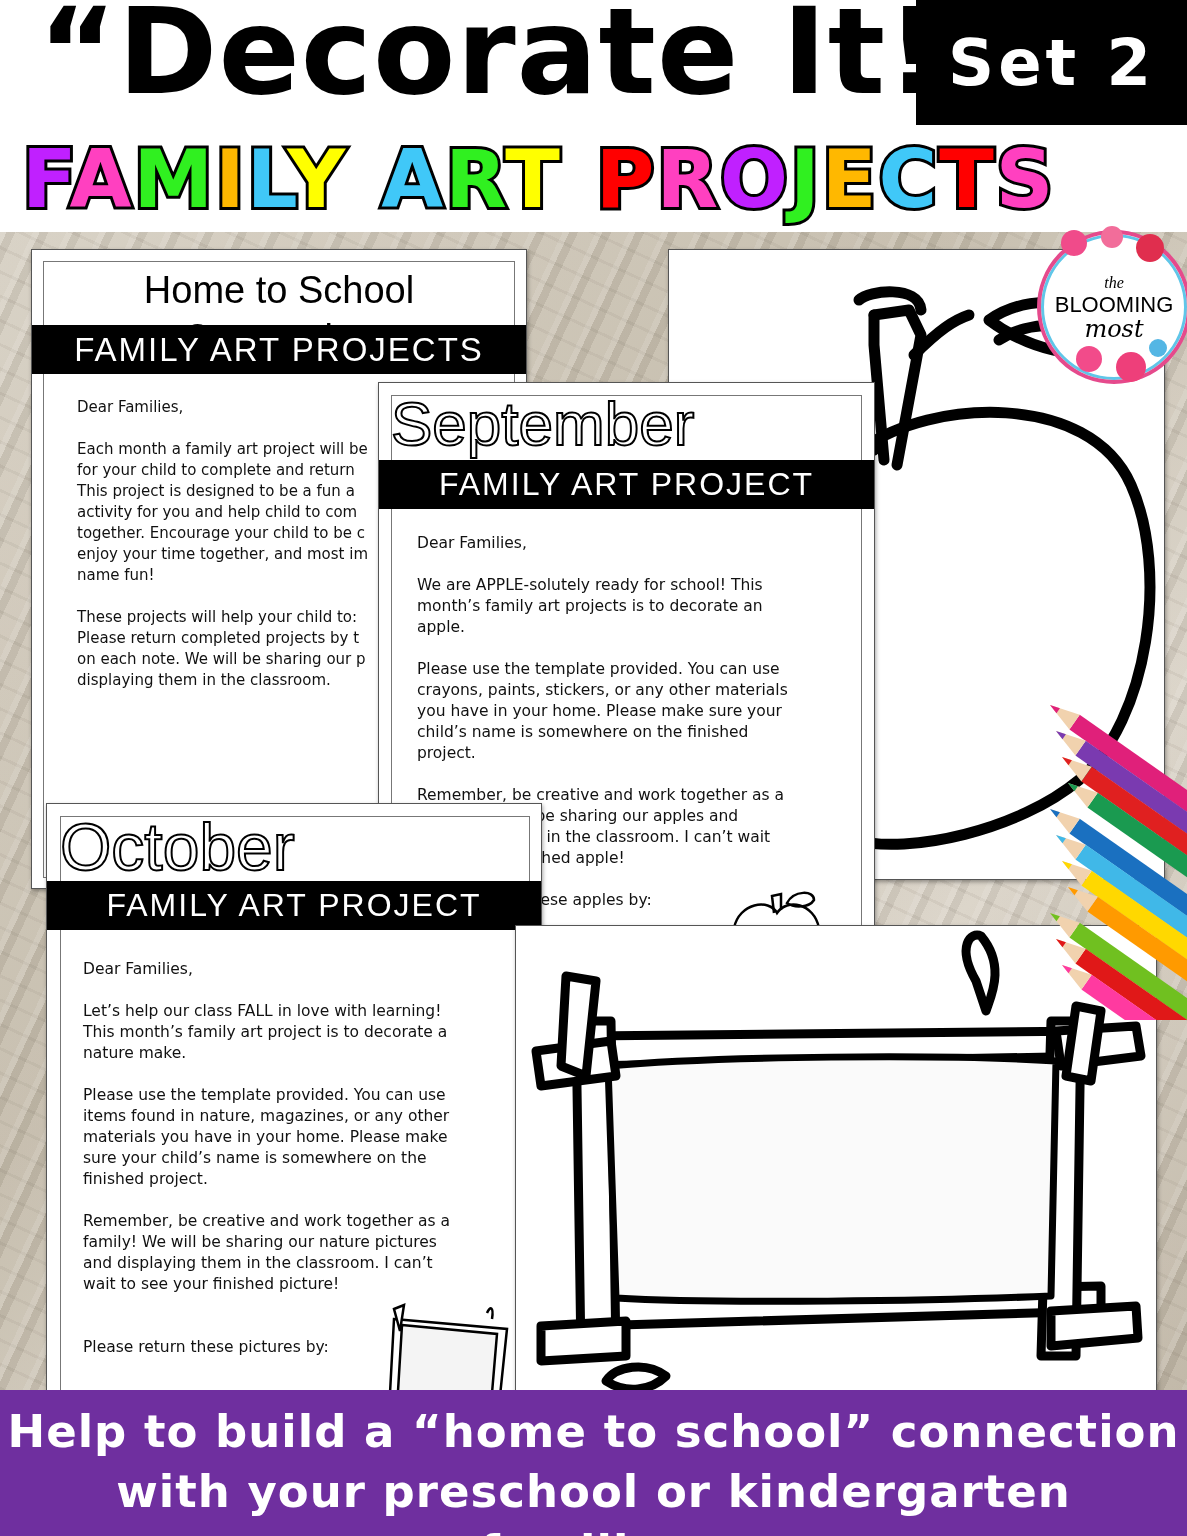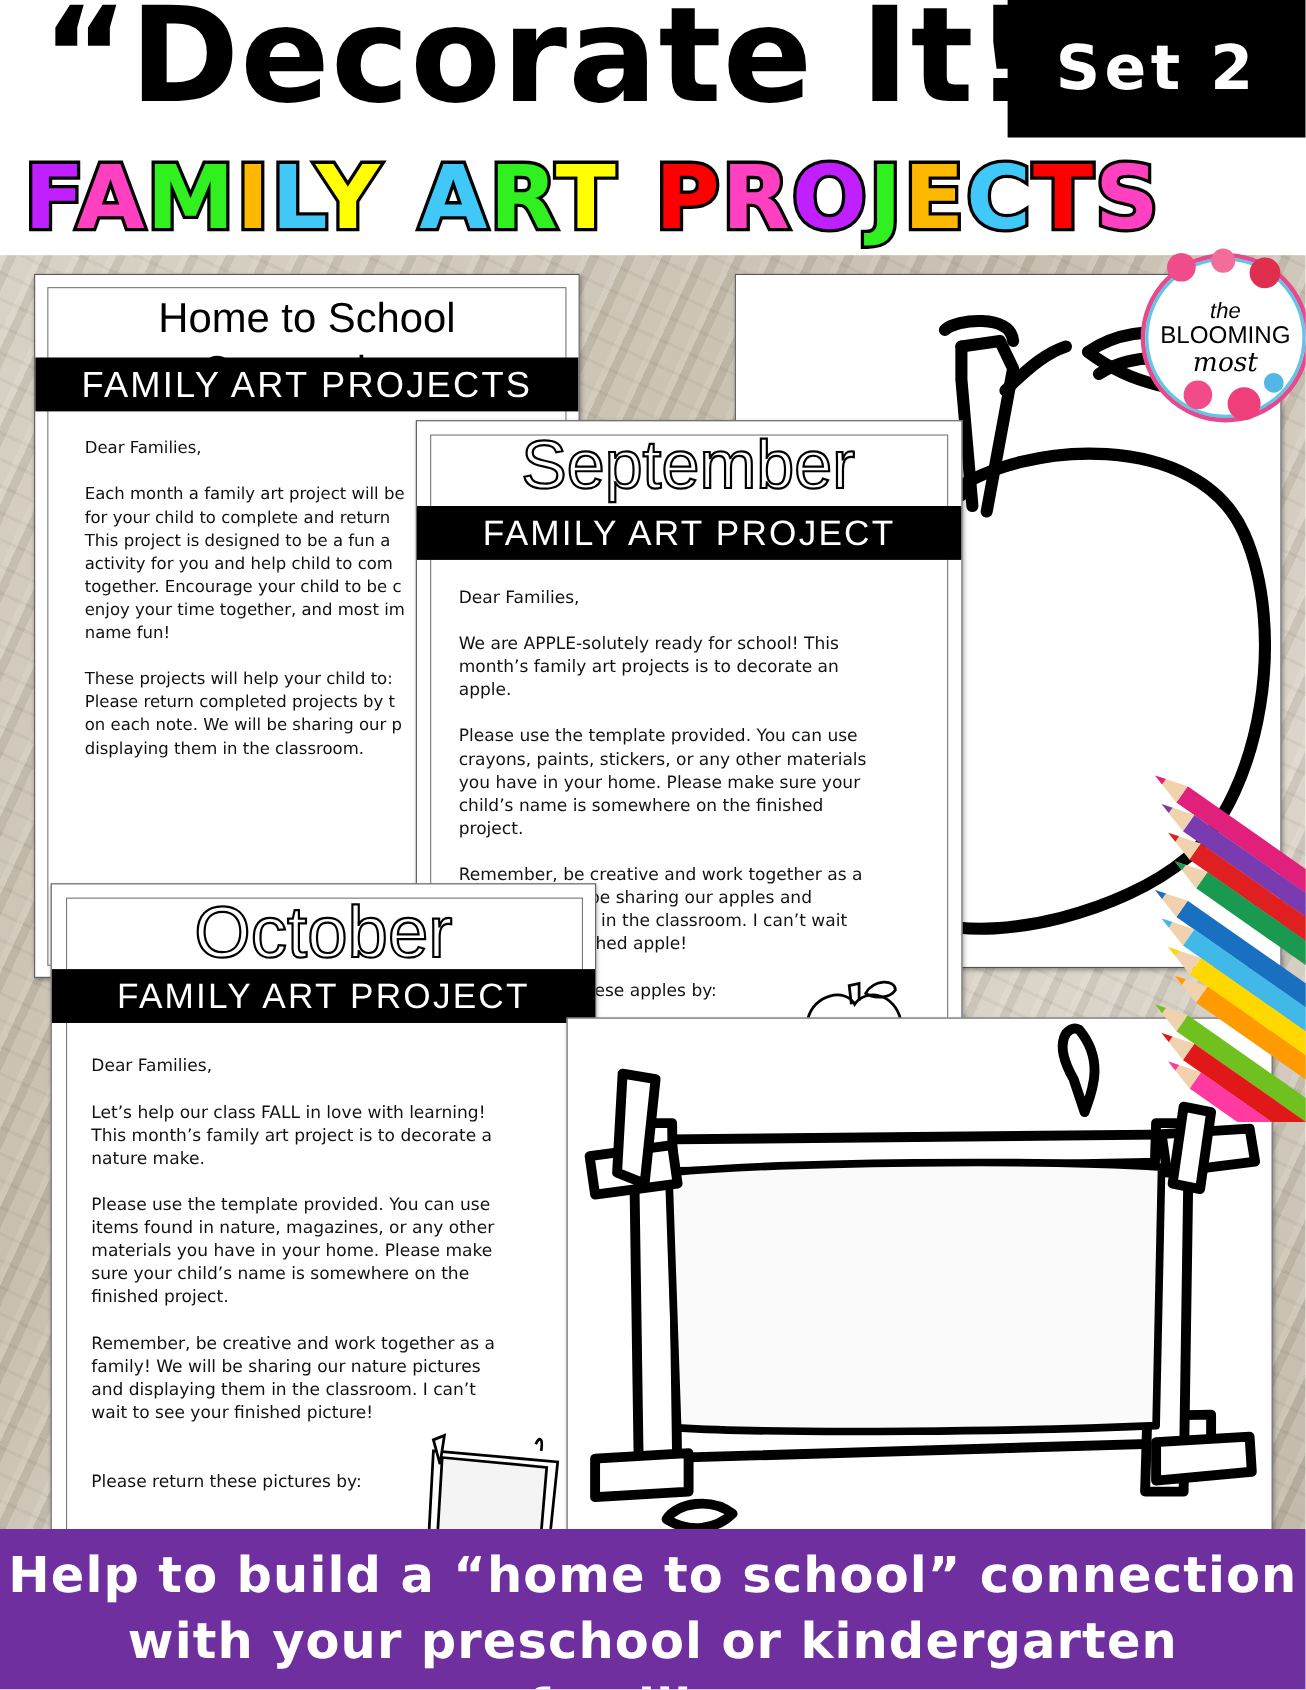--- a/index.html
+++ b/index.html
@@ -1,44 +1,44 @@
 <!DOCTYPE html>
 <html><head>
 <meta charset="utf-8">
 <style>
   html, body { margin:0; padding:0; }
   body { width:1187px; height:1536px; position:relative; overflow:hidden; background:#fff; font-family:"DejaVu Sans", sans-serif; }
   .header { position:absolute; left:0; top:0; width:1187px; height:232px; background:#fff; }
   .title { position:absolute; left:38px; top:-8px; font-family:"DejaVu Sans", sans-serif; font-weight:bold; font-size:120px; letter-spacing:1px; color:#000; line-height:1; white-space:nowrap; }
-  .setbox { position:absolute; left:916px; top:0; width:271px; height:125px; background:#000; color:#fff; font-weight:bold; font-size:56px; display:flex; align-items:center; justify-content:center; letter-spacing:4px; }
+  .setbox { position:absolute; left:916px; top:0; width:271px; height:125px; background:#000; color:#fff; font-weight:bold; font-size:64px; display:flex; align-items:center; justify-content:center; letter-spacing:4px; }
   .colorful { position:absolute; left:22px; top:140px; white-space:nowrap; font-family:"DejaVu Sans", sans-serif; font-weight:900; font-size:80px; line-height:1; letter-spacing:2px; }
   .colorful span.l { -webkit-text-stroke:6px #000; paint-order:stroke fill; }
   .colorful .gap { display:inline-block; width:34px; }
 
   .wood { position:absolute; left:0; top:232px; width:1187px; height:1158px;
     background:
       repeating-linear-gradient(115deg, rgba(255,255,255,0.18) 0 6px, rgba(0,0,0,0.05) 6px 14px, rgba(255,255,255,0.08) 14px 30px),
       repeating-linear-gradient(25deg, rgba(120,110,95,0.10) 0 3px, transparent 3px 22px),
       linear-gradient(135deg, #d6cfc2 0%, #c3baa9 40%, #d9d2c6 70%, #bdb3a2 100%); }
 
   .card { position:absolute; background:#fff; border:1px solid #555; box-shadow:1px 2px 4px rgba(0,0,0,0.35); overflow:hidden; }
   .inner { position:absolute; border:1px solid #777; }
   .bar { position:absolute; left:0; right:0; background:#000; color:#fff; text-align:center; font-family:"Liberation Sans", sans-serif; letter-spacing:2px; }
   .hand { font-family:"Liberation Sans", sans-serif; text-align:center; color:#000; }
-  .outline { color:#fff; -webkit-text-stroke:2px #000; font-family:"Liberation Sans", sans-serif; text-align:center; }
+  .outline { color:#fff; -webkit-text-stroke:2px #000; font-family:"Liberation Sans", sans-serif; }
   .body { position:absolute; font-family:"DejaVu Sans", sans-serif; font-size:15px; line-height:21px; color:#111; white-space:nowrap; }
   .body p { margin:0 0 21px 0; }
   .body ul { margin:0; padding:0; list-style:none; }
   .body li::before { content:"•"; display:inline-block; width:22px; }
 
   .banner { position:absolute; left:0; top:1390px; width:1187px; height:146px; background:#6f2f9f; color:#fff; text-align:center; font-family:"DejaVu Sans", sans-serif; font-weight:bold; font-size:45px; line-height:60px; padding-top:12px; box-sizing:border-box; letter-spacing:1px; }
 
   .logo { position:absolute; left:1037px; top:230px; width:146px; height:146px; border-radius:50%; background:#fff;
     border:4px solid #e54a8c; box-shadow:0 0 0 3px #60c6e8 inset; display:flex; flex-direction:column; align-items:center; justify-content:center; text-align:center; }
-  .logo .the { font-family:Liberation Sans, sans-serif; font-style:italic; font-size:20px; line-height:20px; }
+  .logo .the { font-family:Liberation Serif, serif; font-style:italic; font-size:16px; line-height:20px; }
   .logo .bloom { font-family:"Liberation Sans", sans-serif; font-size:22px; letter-spacing:0; line-height:24px; }
   .logo .mind { font-family:"DejaVu Serif", serif; font-style:italic; font-size:24px; line-height:24px; }
   .flower { position:absolute; border-radius:50%; }
 </style>
 </head>
 <body>
 
 <div class="header">
   <div class="title">“Decorate It!”</div>
   <div class="setbox">Set 2</div>

